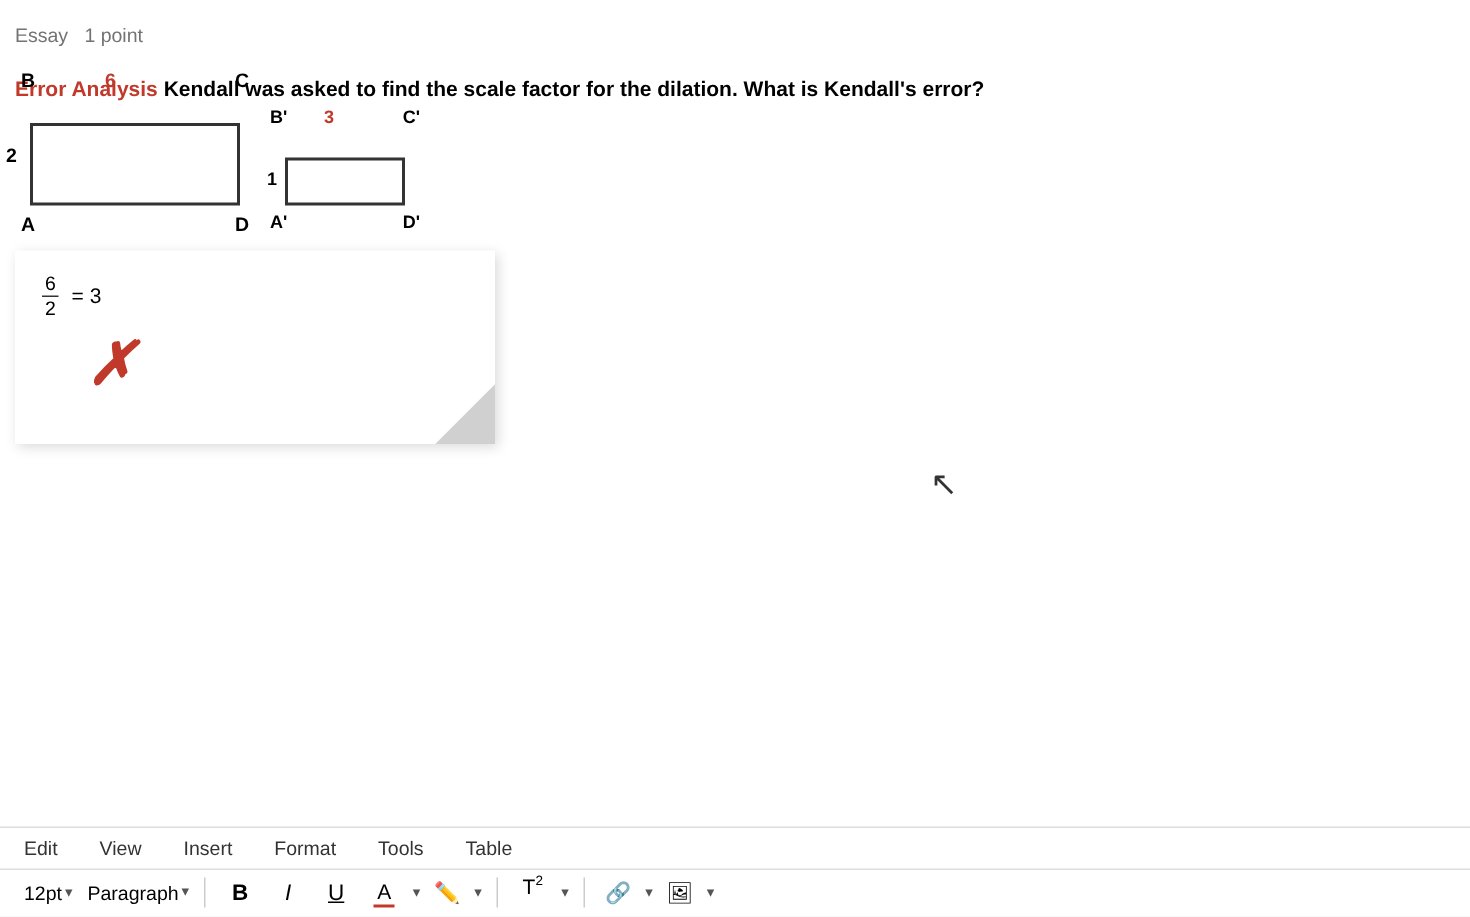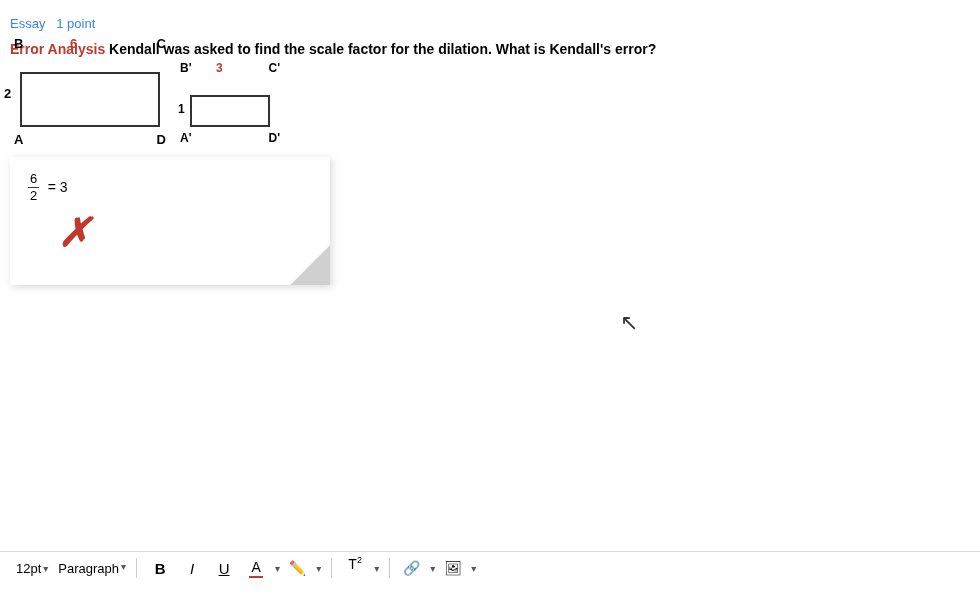--- a/index.html
+++ b/index.html
@@ -17,22 +17,22 @@
       position: absolute;
       top: 0;
       left: 0;
       right: 0;
       bottom: 60px;
       padding: 16px 20px 10px 10px;
     }
 
     .essay-header {
       font-size: 13px;
-      color: #3b82f6;
-      margin-bottom: 8px;
+      color: #737373;
+      margin-bottom: 18px;
     }
 
     .question-text {
       font-size: 14px;
       line-height: 1.5;
       margin-bottom: 12px;
     }
 
     .question-text .error-analysis {
       color: #c0392b;
@@ -389,20 +389,28 @@
     </div>
     <span class="x-mark">✗</span>
   </div>
 
   <div class="cursor-arrow">↖</div>
 
 </div>
 
 <div class="bottom-toolbar">
 
+  <div class="menu-bar">
+    <span class="menu-item">Edit</span>
+    <span class="menu-item">View</span>
+    <span class="menu-item">Insert</span>
+    <span class="format-item">Format</span>
+    <span class="menu-item">Tools</span>
+    <span class="menu-item">Table</span>
+  </div>
 
   <div class="formatting-bar">
 
     <div class="font-size-select">
       <span>12pt</span>
       <span class="chevron">▾</span>
     </div>
 
     <div class="paragraph-select">
       <span>Paragraph</span>

